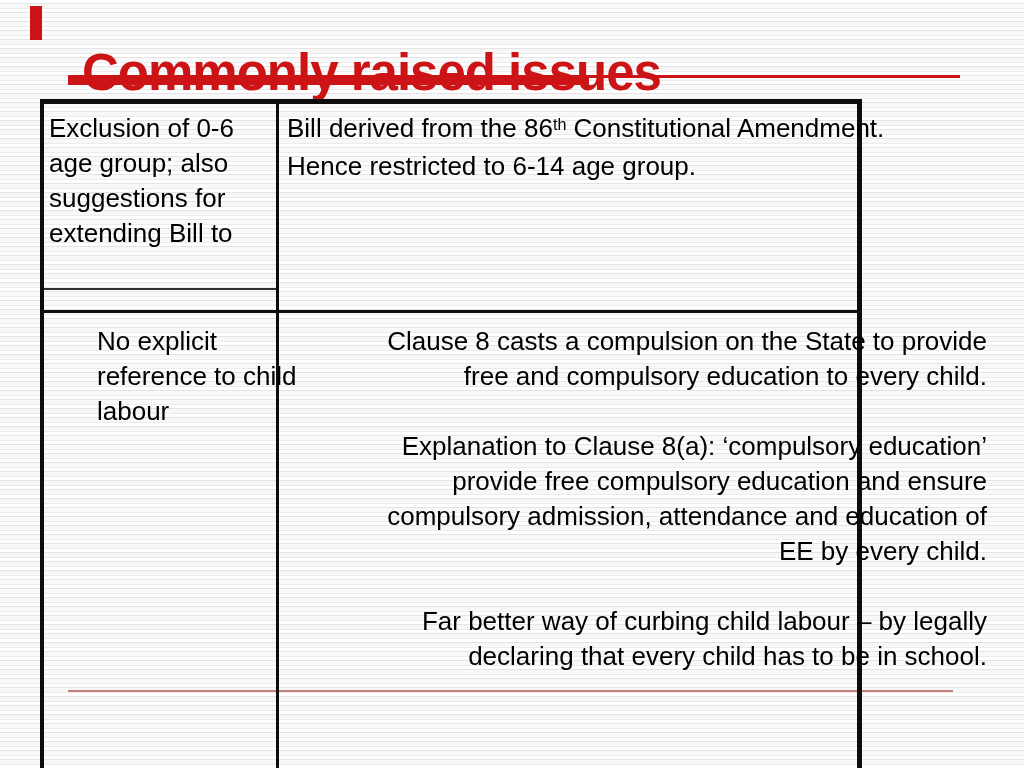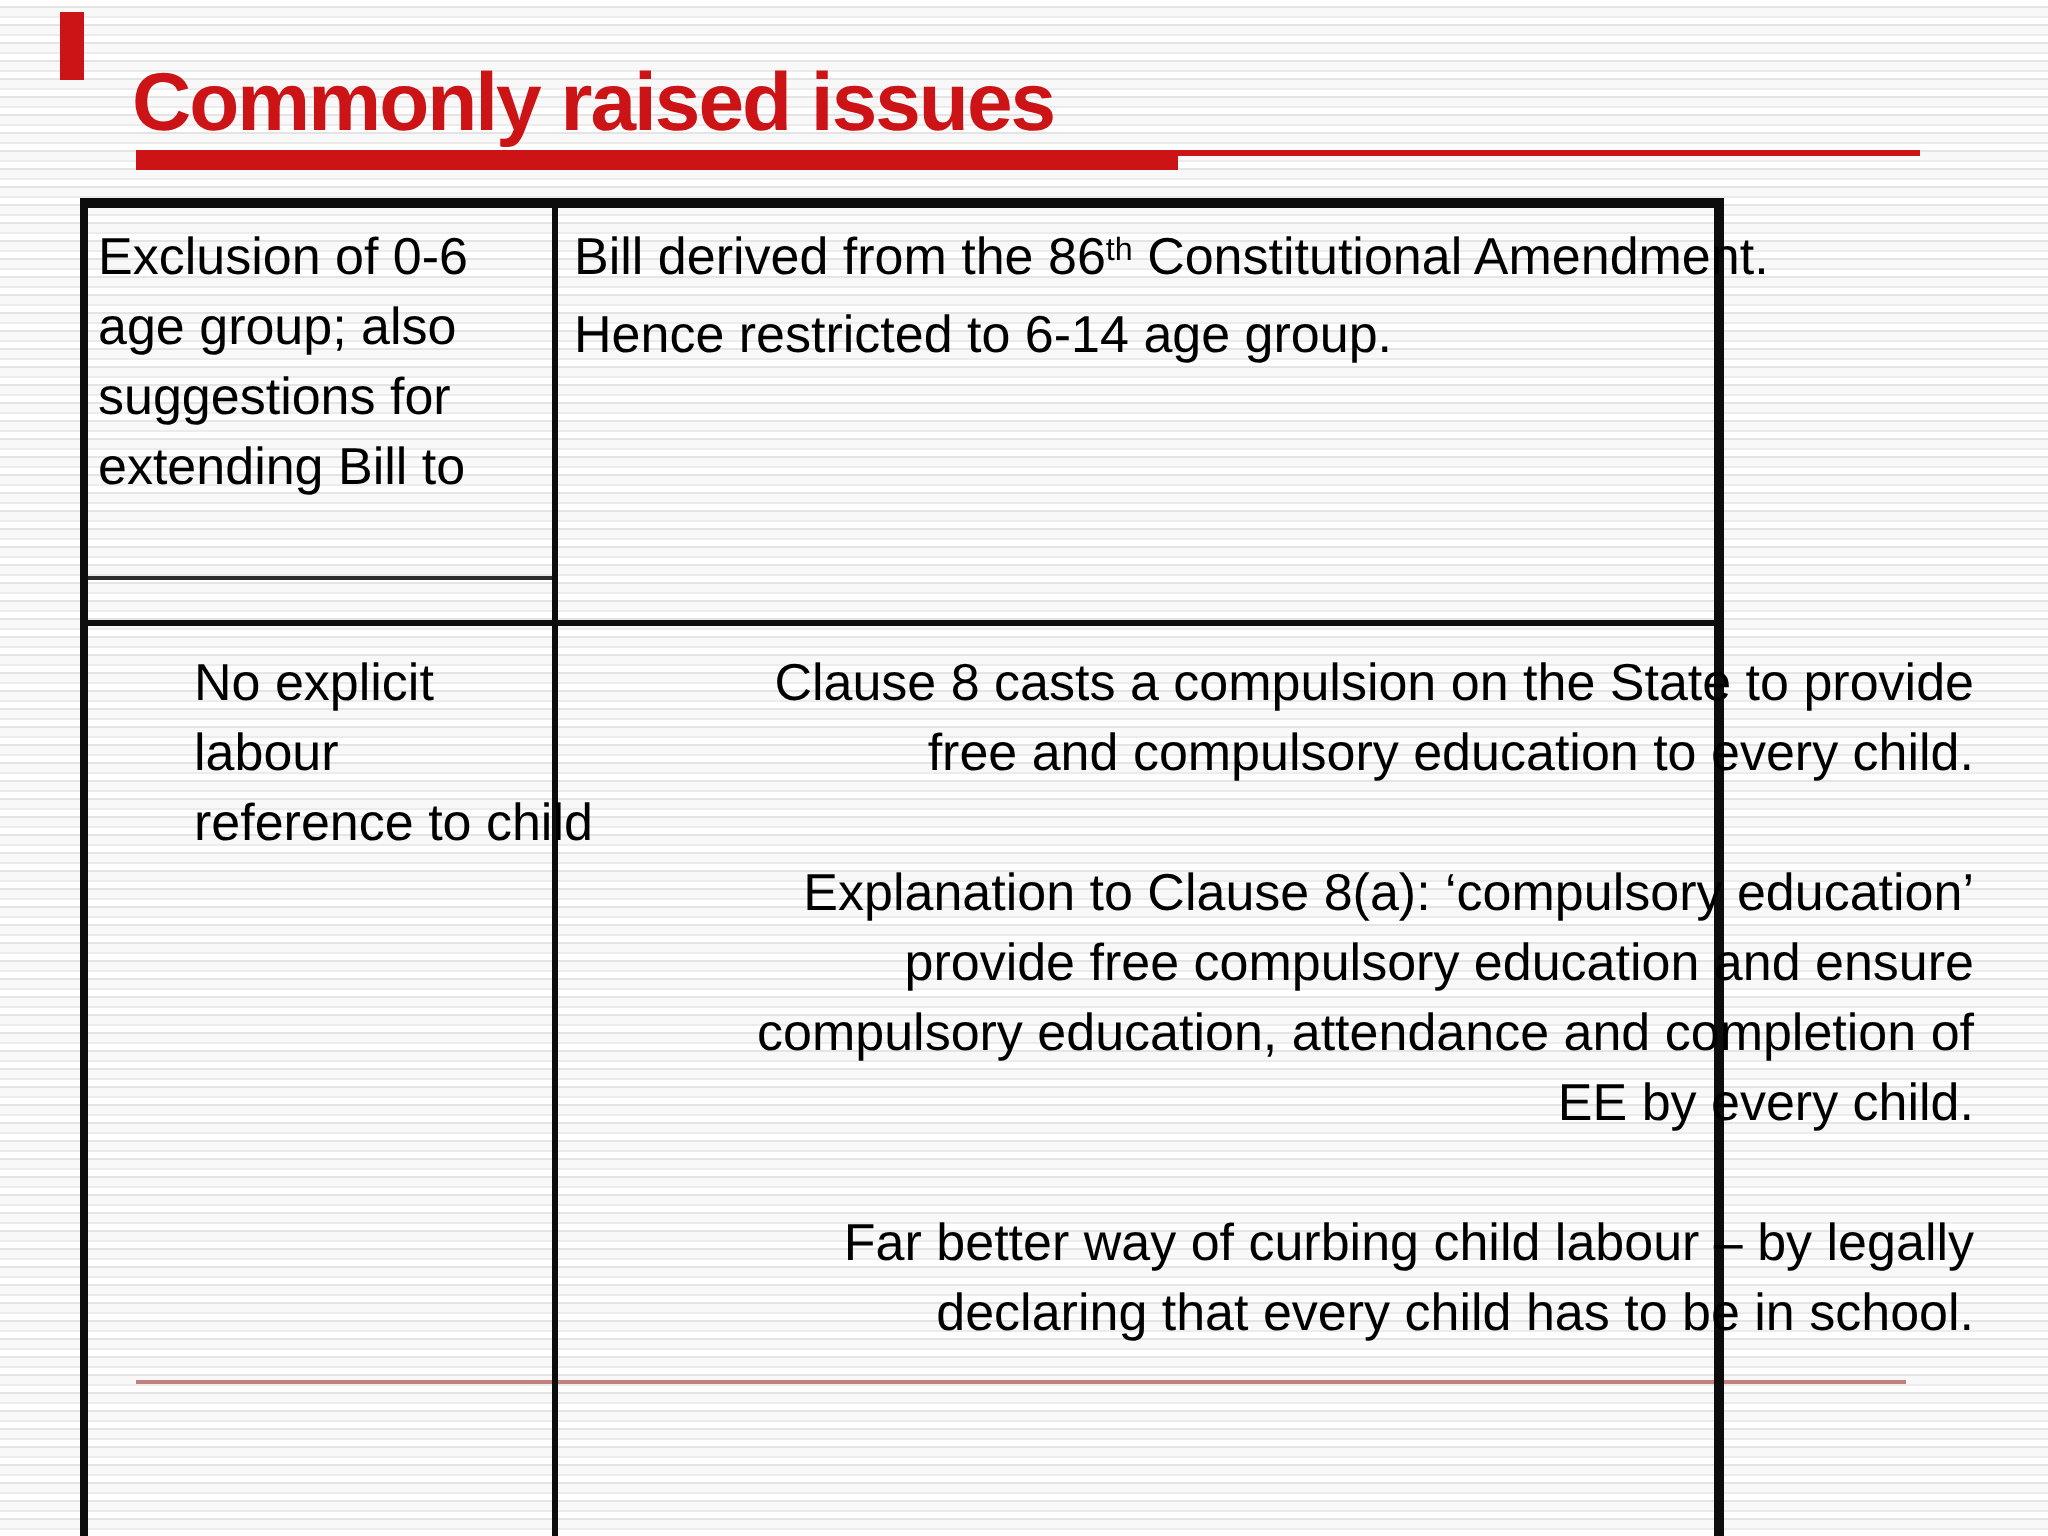--- a/index.html
+++ b/index.html
@@ -15,22 +15,22 @@
       #ffffff 0px, #ffffff 3px,
       #e4e4e4 3px, #e4e4e4 4px,
       #f8f8f8 4px, #f8f8f8 8px,
       #ececec 8px, #ececec 9px);
   }
   .corner-tick{
     position:absolute;left:30px;top:6px;width:12px;height:34px;
     background:#cc1315;
   }
   .title{
-    position:absolute;left:66px;top:31px;margin:0;
-    font-size:41px;line-height:1.0;font-weight:bold;color:#cc1315;
+    position:absolute;left:66px;top:31px;margin:16px;
+    font-size:51px;line-height:1.0;font-weight:bold;color:#cc1315;
     letter-spacing:-1px;white-space:nowrap;
   }
   .title-underline-thick{
     position:absolute;left:68px;top:75px;width:521px;height:10px;background:#cc1315;
   }
   .title-underline-thin{
     position:absolute;left:589px;top:75px;width:371px;height:3px;background:#cc1315;
   }
   .accent-line-bottom{
     position:absolute;left:68px;top:690px;width:885px;height:2px;background:#c4807f;
@@ -88,33 +88,33 @@
         <div class="tline">extending Bill to</div>
       </div>
 
     <div class="cell cell-r1">
       <div class="tline"><span>Bill derived from the 86</span><span class="sup">th</span><span> Constitutional Amendment.</span></div>
       <div class="tline">Hence restricted to 6-14 age group.</div>
     </div>
 
     <div class="cell cell-l2">
         <div class="tline">No explicit</div>
+        <div class="tline">reference to child</div>
         <div class="tline">labour</div>
-        <div class="tline">reference to child</div>
       </div>
 
     <div class="cell cell-r2">
         <div class="para">
           <div class="tline">Clause 8 casts a compulsion on the State to provide</div>
           <div class="tline">free and compulsory education to every child.</div>
         </div>
         <div class="para">
           <div class="tline">Explanation to Clause 8(a): ‘compulsory education’</div>
           <div class="tline">provide free compulsory education and ensure</div>
-          <div class="tline">compulsory education, attendance and completion of</div>
+          <div class="tline">compulsory admission, attendance and education of</div>
           <div class="tline">EE by every child.</div>
         </div>
         <div class="para">
           <div class="tline">Far better way of curbing child labour – by legally</div>
           <div class="tline">declaring that every child has to be in school.</div>
         </div>
       </div>
   </div>
 
 </div>

